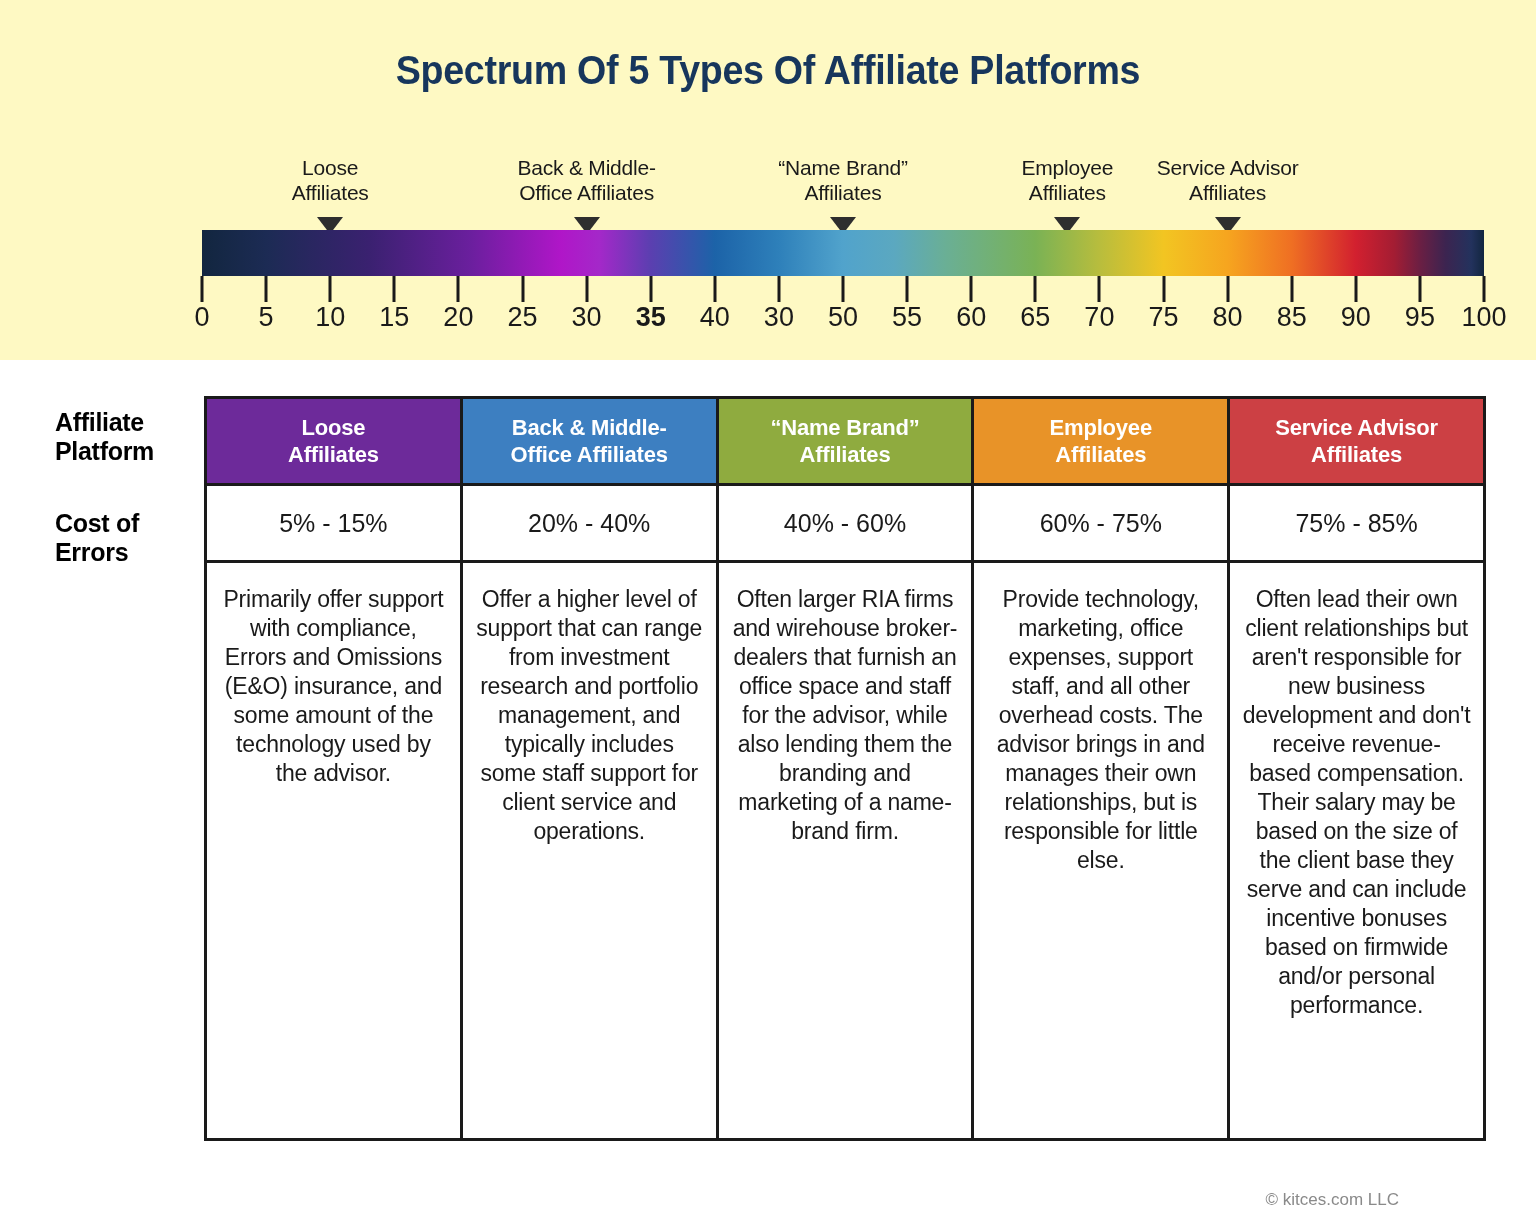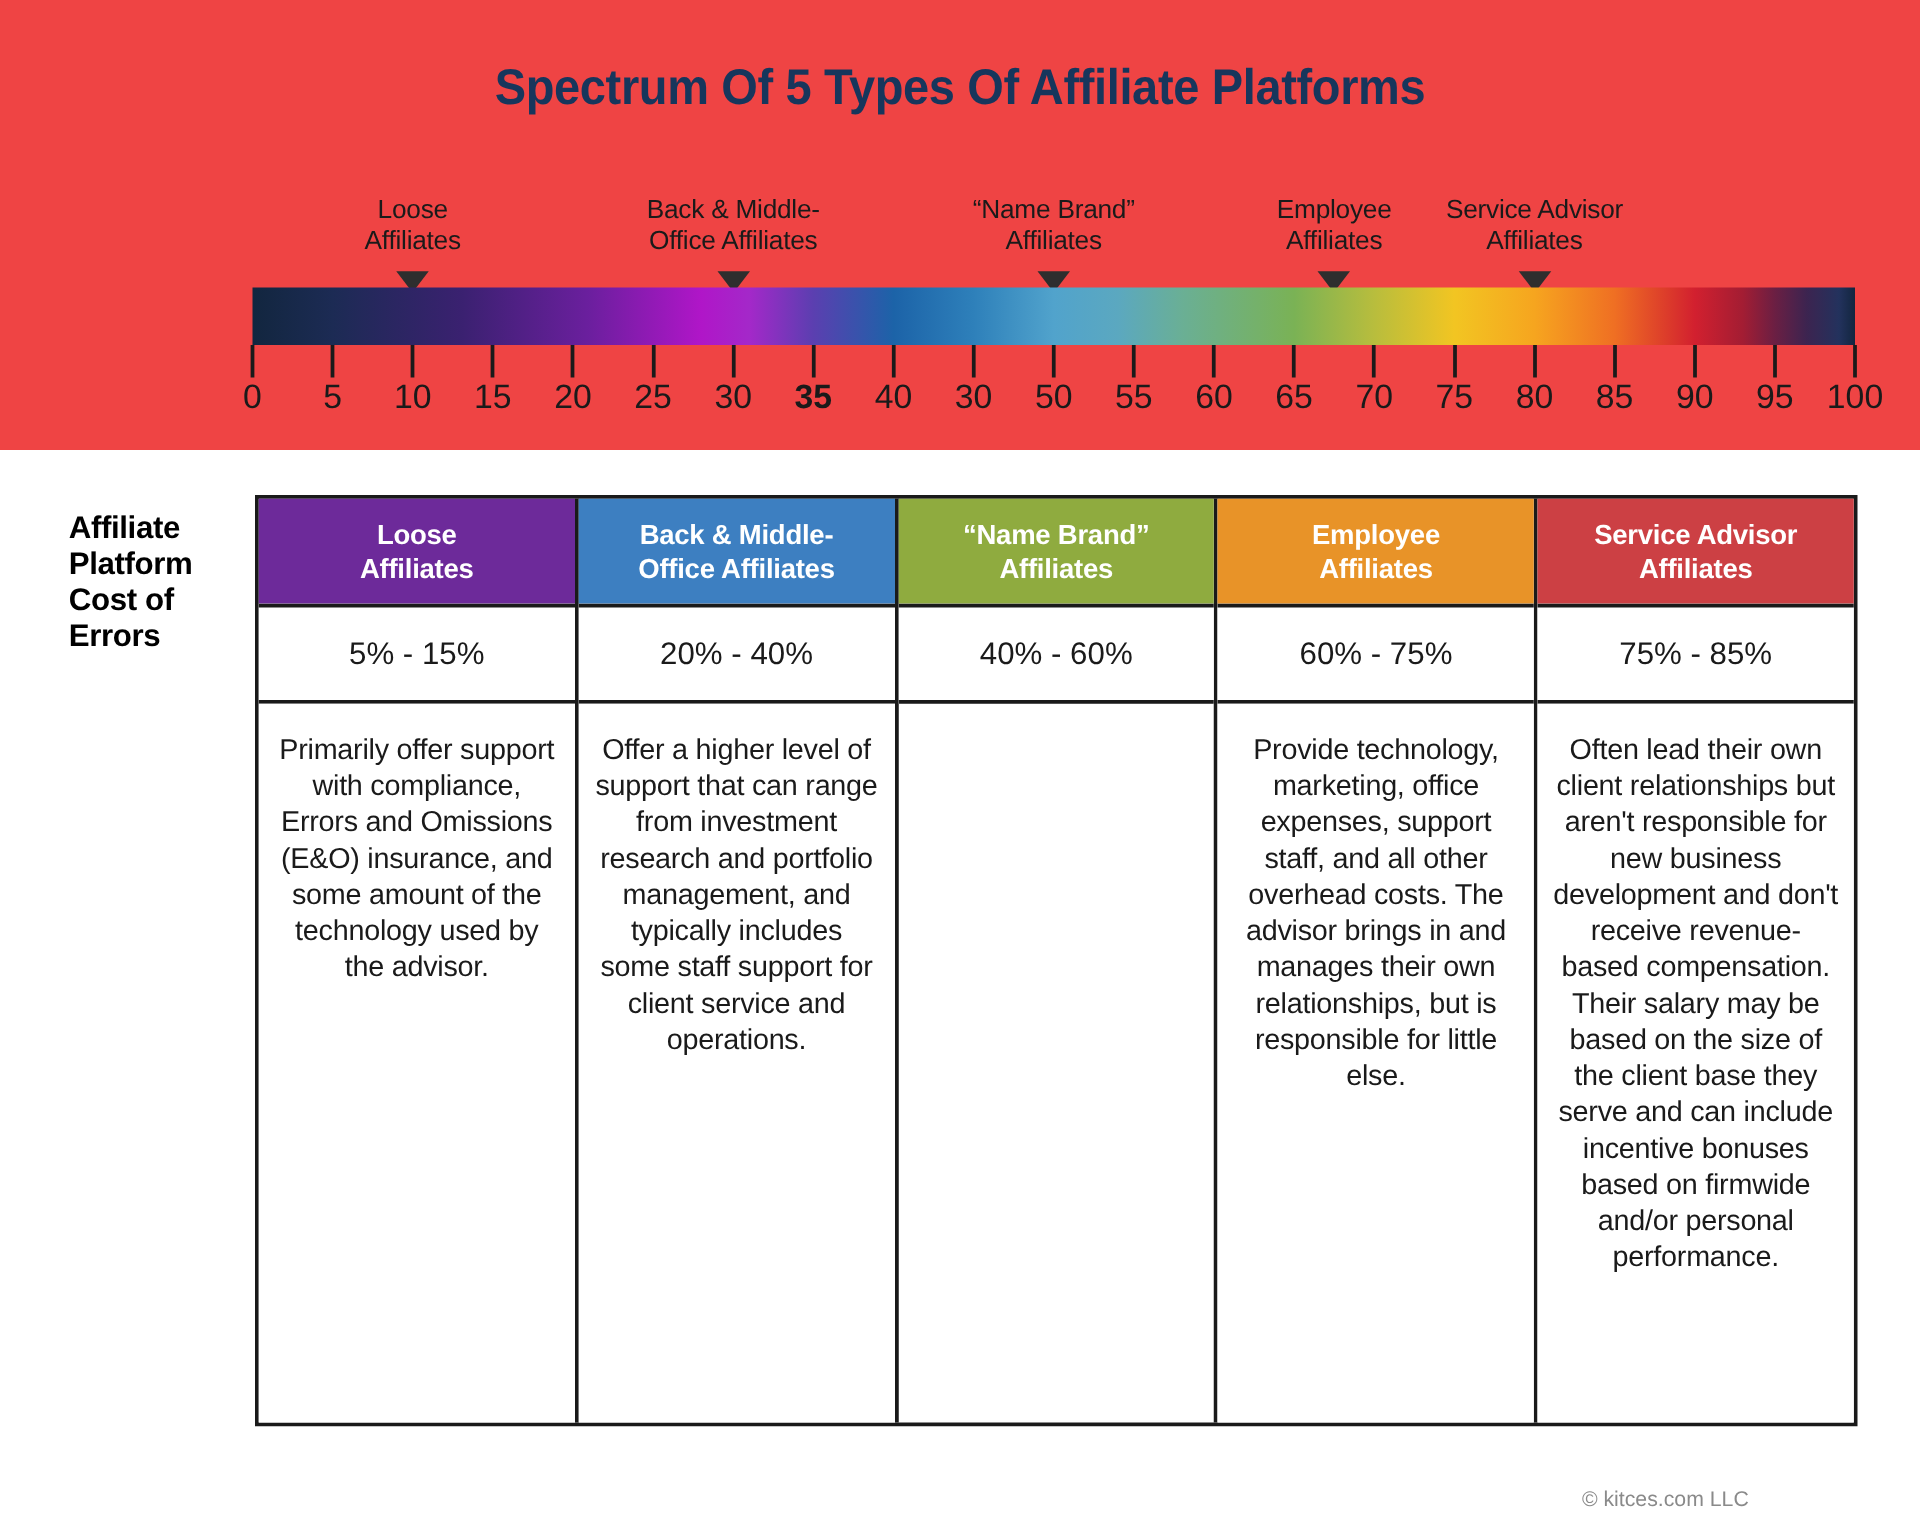--- a/index.html
+++ b/index.html
@@ -20,21 +20,21 @@
     background: #ffffff;
   }
 
   
   .banner {
     position: absolute;
     left: 0;
     top: 0;
     width: 1536px;
     height: 360px;
-    background: #ef4444;
+    background: #fef9c3;
   }
 
   .title {
     position: absolute;
     left: 0;
     top: 48px;
     width: 1536px;
     text-align: center;
     font-size: 40px;
     font-weight: 700;
@@ -168,21 +168,21 @@
   .row-label {
     font-size: 25px;
     font-weight: 700;
     line-height: 29px;
     color: #000000;
     font-family: "Liberation Sans", sans-serif;
     letter-spacing: -0.3px;
   }
 
   .row-label.platform { margin-top: 8px; }
-  .row-label.cost { }
+  .row-label.cost { margin-top: 43px; }
 
   .grid {
     position: absolute;
     left: 204px;
     top: 36px;
     width: 1282px;
     display: flex;
     border: 3px solid #1a1a1a;
   }
 
@@ -369,20 +369,21 @@
           <div class="col-desc">Offer a higher level of support that can range from investment research and portfolio management, and typically includes some staff support for client service and operations.</div>
         </div>
         <div class="col">
           <div class="col-header" style="background: rgb(143, 171, 63);">
             <div>
               <div>“Name Brand”</div>
               <div>Affiliates</div>
             </div>
           </div>
           <div class="col-cost">40% - 60%</div>
+          <div class="col-desc">Often larger RIA firms and wirehouse broker-dealers that furnish an office space and staff for the advisor, while also lending them the branding and marketing of a name-brand firm.</div>
         </div>
         <div class="col">
           <div class="col-header" style="background: rgb(232, 147, 40);">
             <div>
               <div>Employee</div>
               <div>Affiliates</div>
             </div>
           </div>
           <div class="col-cost">60% - 75%</div>
           <div class="col-desc">Provide technology, marketing, office expenses, support staff, and all other overhead costs. The advisor brings in and manages their own relationships, but is responsible for little else.</div>

